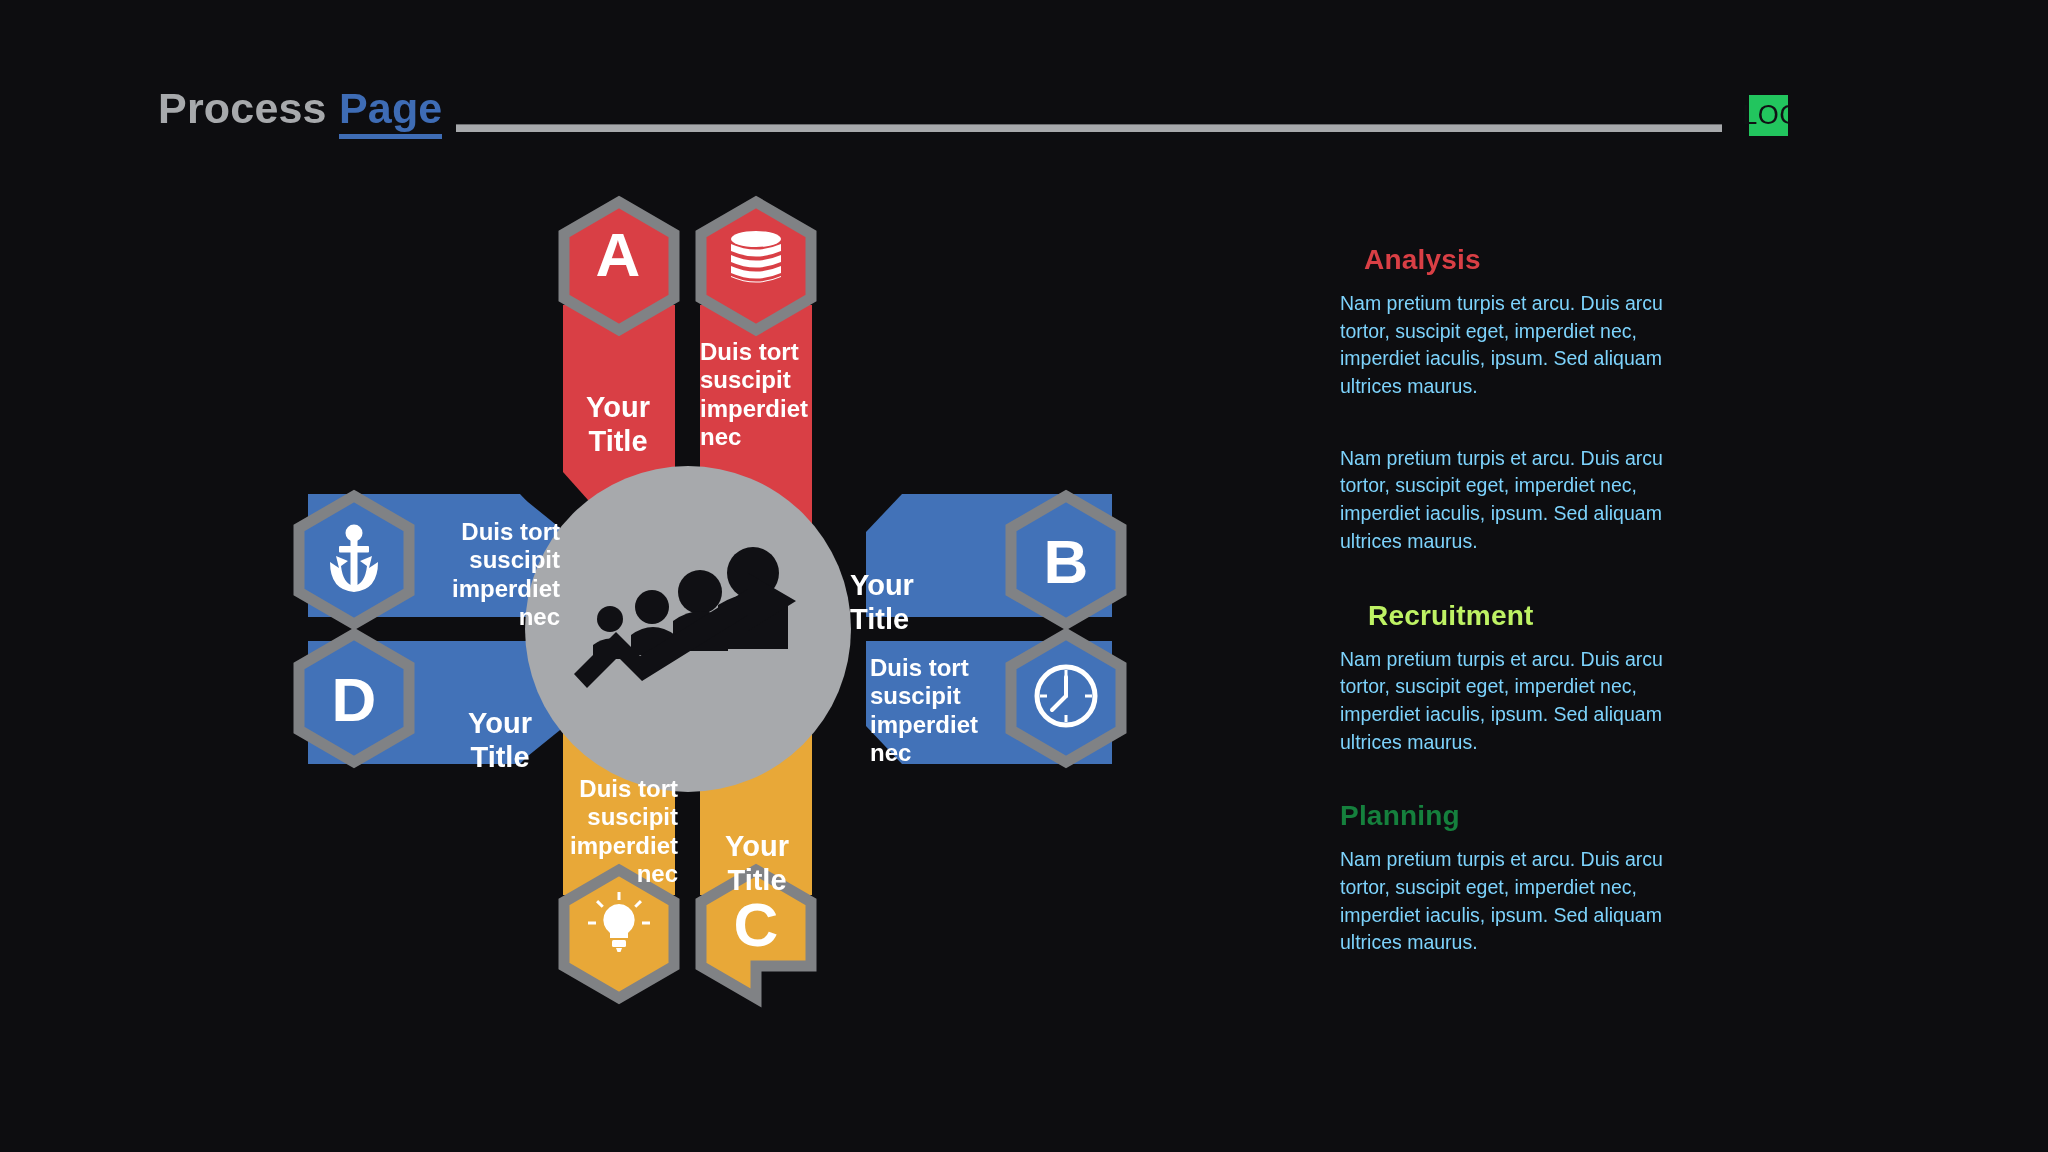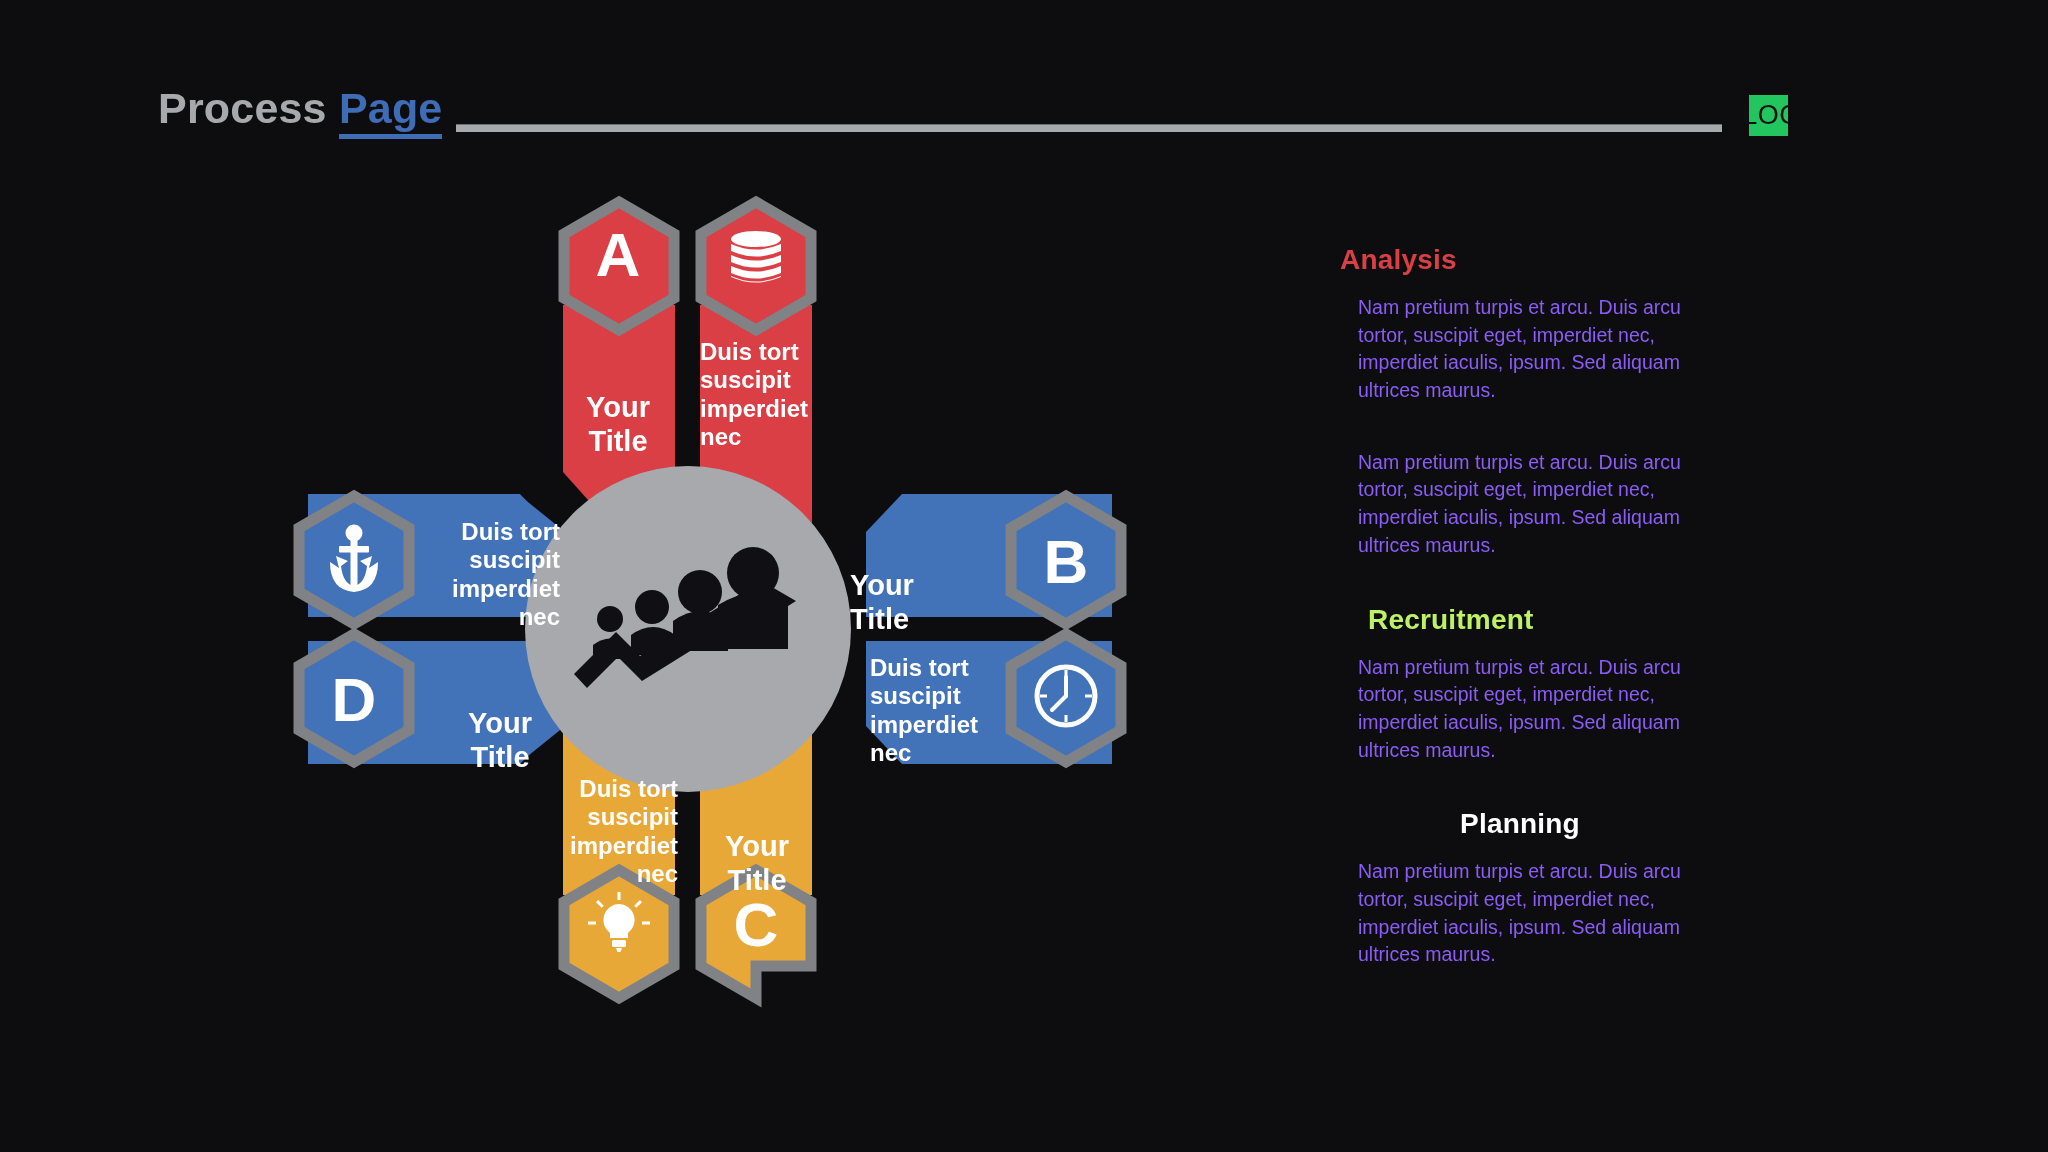--- a/index.html
+++ b/index.html
@@ -98,22 +98,22 @@
   .info-block { margin-bottom: 44px; }
   .info-head {
     font-size: 28px;
     font-weight: bold;
     margin: 0 0 14px 0;
     letter-spacing: 0.2px;
   }
   .info-body {
     font-size: 19.5px;
     line-height: 1.42;
-    color: #8b5cf6;
-    margin: 18px;
+    color: #7dd3fc;
+    margin: 0;
   }
 
   
   .page-num {
     position: absolute;
     left: 1871px;
     top: 1056px;
     width: 52px;
     height: 40px;
     background: #86efac;
@@ -307,35 +307,35 @@
       <div>Your</div>
       <div>Title</div>
     </div>
 
     <div class="petal-label lbl-letter" style="left:430px; top:708px; width:112px; text-align:center;">C</div>
   </div>
 
   <div class="info-col">
 
     <div class="info-block">
-      <p class="info-head" style="color:#d93f45;">Analysis</p>
+      <p class="info-head" style="color:#d93f45;margin-left:24px;">Analysis</p>
       <p class="info-body">Nam pretium turpis et arcu. Duis arcu tortor, suscipit eget, imperdiet nec, imperdiet iaculis, ipsum. Sed aliquam ultrices maurus.</p>
     </div>
 
     <div class="info-block">
       <p class="info-body">Nam pretium turpis et arcu. Duis arcu tortor, suscipit eget, imperdiet nec, imperdiet iaculis, ipsum. Sed aliquam ultrices maurus.</p>
     </div>
 
     <div class="info-block">
       <p class="info-head" style="color:#bef264;margin-left:28px;">Recruitment</p>
       <p class="info-body">Nam pretium turpis et arcu. Duis arcu tortor, suscipit eget, imperdiet nec, imperdiet iaculis, ipsum. Sed aliquam ultrices maurus.</p>
     </div>
 
     <div class="info-block">
-      <p class="info-head" style="color:#ffffff;text-align:center;">Planning</p>
+      <p class="info-head" style="color:#15803d;">Planning</p>
       <p class="info-body">Nam pretium turpis et arcu. Duis arcu tortor, suscipit eget, imperdiet nec, imperdiet iaculis, ipsum. Sed aliquam ultrices maurus.</p>
     </div>
 
   </div>
 
   <div class="page-num">50</div>
   <div class="footer-bar"></div>
 
 </div>
 

